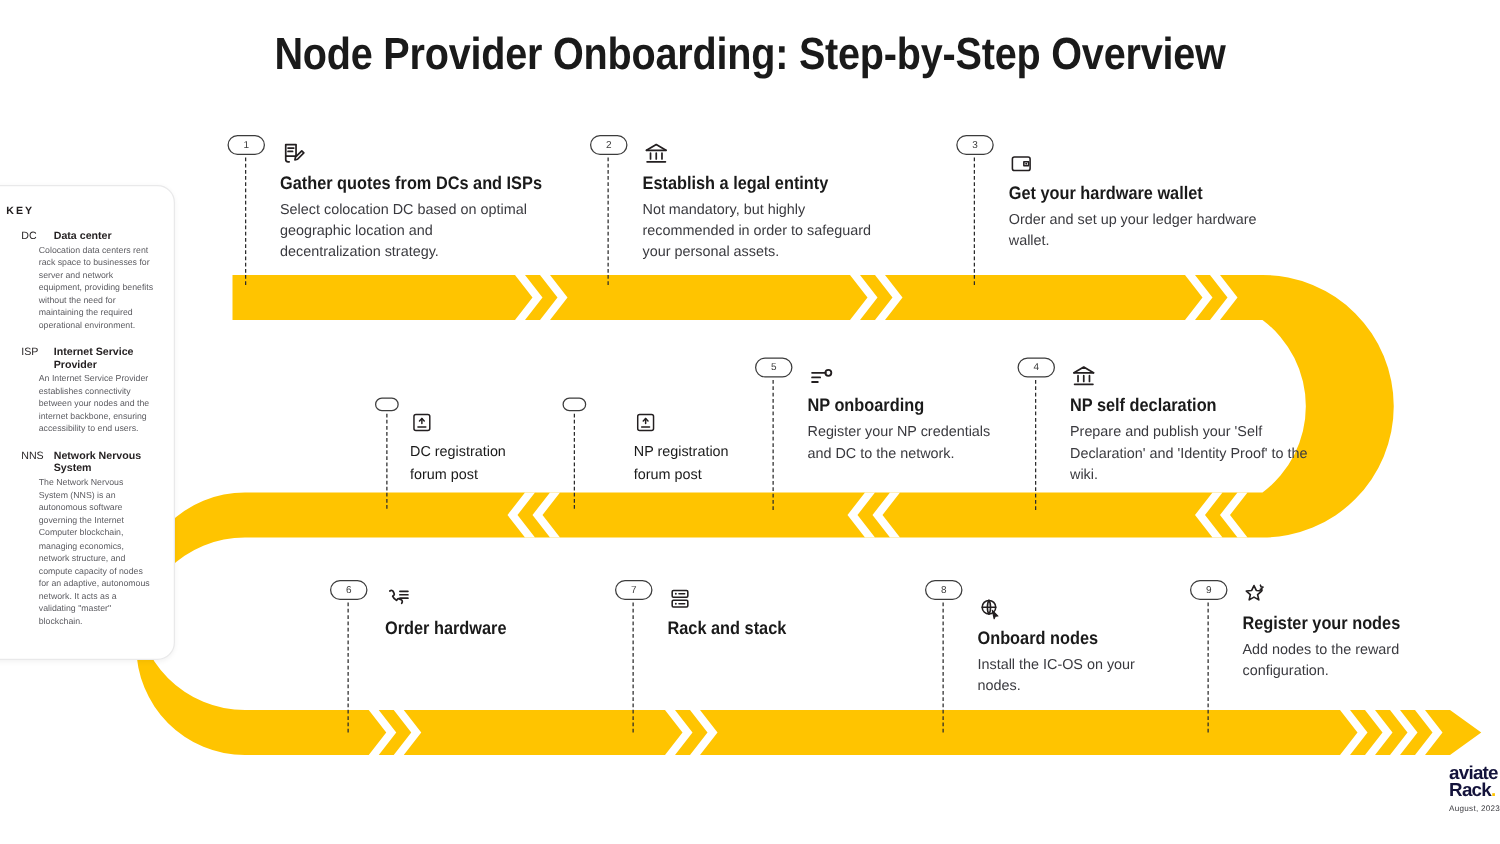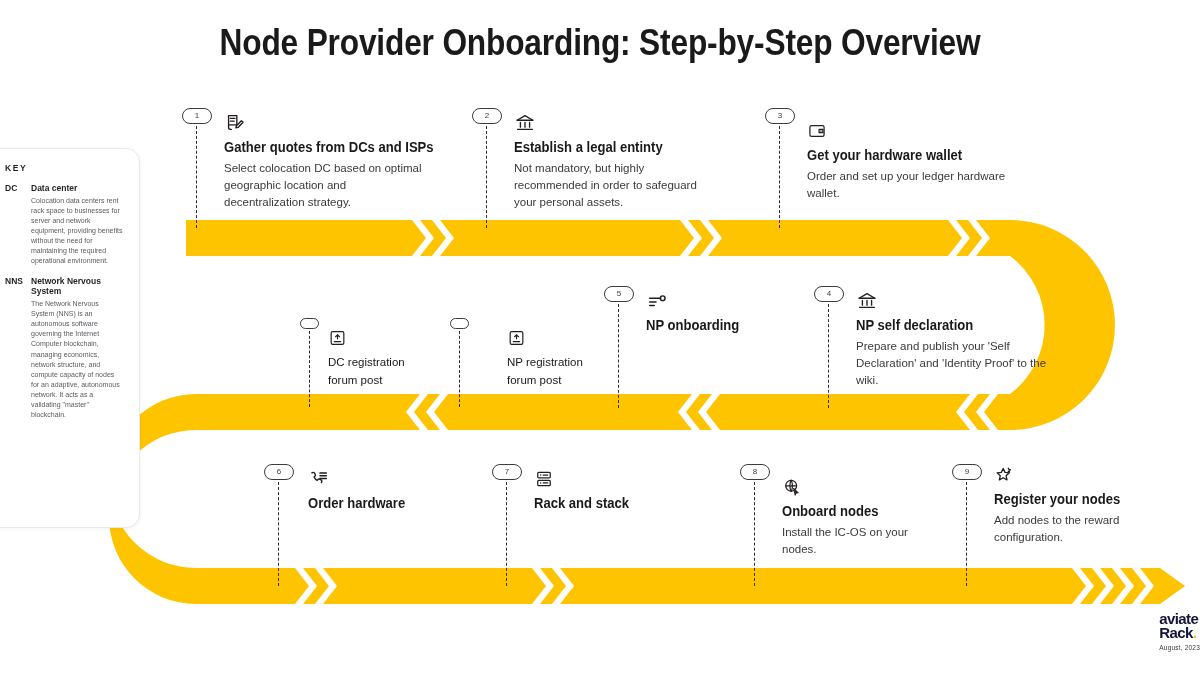--- a/index.html
+++ b/index.html
@@ -27,21 +27,21 @@
     background:#ffffff;border:1px solid #e9e9ea;border-radius:14px;
     box-shadow:0 1px 4px rgba(0,0,0,.05);
     box-sizing:border-box;padding:14px 14px 10px 22px;
   }
   .key-title{
     font-size:8.5px;font-weight:700;letter-spacing:1.6px;color:#231f20;margin:0 0 10px 0;
   }
   .key-entry{margin-bottom:9px;}
   .key-row{display:flex;align-items:flex-start;}
   .key-abbr{
-    width:26px;flex:0 0 26px;font-size:8.5px;font-weight:700;color:#231f20;line-height:1.25;
+    width:26px;flex:0 0 26px;font-size:8.5px;font-weight:400;color:#231f20;line-height:1.25;margin-left:12px;
   }
   .key-term{font-size:8.5px;font-weight:700;color:#231f20;line-height:1.25;}
   .key-desc{
     margin-left:26px;font-size:7px;line-height:1.45;color:#5b5b60;margin-top:2px;
     max-width:92px;
   }
 
   
   .step{position:absolute;}
   .pill{
@@ -145,20 +145,27 @@
     <div class="key-title">KEY</div>
 
     <div class="key-entry">
       <div class="key-row">
         <div class="key-abbr">DC</div>
         <div class="key-term">Data center</div>
       </div>
       <div class="key-desc">Colocation data centers rent rack space to businesses for server and network equipment, providing benefits without the need for maintaining the required operational environment.</div>
     </div>
 
+    <div class="key-entry">
+      <div class="key-row">
+        <div class="key-abbr">ISP</div>
+        <div class="key-term">Internet Service Provider</div>
+      </div>
+      <div class="key-desc">An Internet Service Provider establishes connectivity between your nodes and the internet backbone, ensuring accessibility to end users.</div>
+    </div>
 
     <div class="key-entry">
       <div class="key-row">
         <div class="key-abbr">NNS</div>
         <div class="key-term">Network Nervous System</div>
       </div>
       <div class="key-desc">The Network Nervous System (NNS) is an autonomous software governing the Internet Computer blockchain, managing economics, network structure, and compute capacity of nodes for an adaptive, autonomous network. It acts as a validating "master" blockchain.</div>
     </div>
   </div>
 
@@ -252,20 +259,21 @@
     </div>
     <div class="leader" style="left:14px;top:18px;height:104px;"></div>
     <div class="s-body" style="left:42px;top:4px;width:150px;">
       <svg class="s-icon" viewBox="0 0 24 24" width="22" height="22" fill="none" stroke="#231f20" stroke-width="1.6" stroke-linecap="round" stroke-linejoin="round">
         <path d="M4 9h12"></path>
           <path d="M4 13h7"></path>
           <path d="M4 17h5"></path>
         <circle cx="18.2" cy="9" r="2.6"></circle>
       </svg>
       <div class="s-head">NP onboarding</div>
+      <div class="s-desc">Register your NP credentials and DC to the network.</div>
     </div>
   </div>
 
   <div class="step" style="left:814px;top:286px;">
     <div class="pill">
       <span>4</span>
     </div>
     <div class="leader" style="left:14px;top:18px;height:104px;"></div>
     <div class="s-body" style="left:42px;top:4px;width:200px;">
       <svg class="s-icon" viewBox="0 0 24 24" width="22" height="22" fill="none" stroke="#231f20" stroke-width="1.5" stroke-linecap="round" stroke-linejoin="round">

